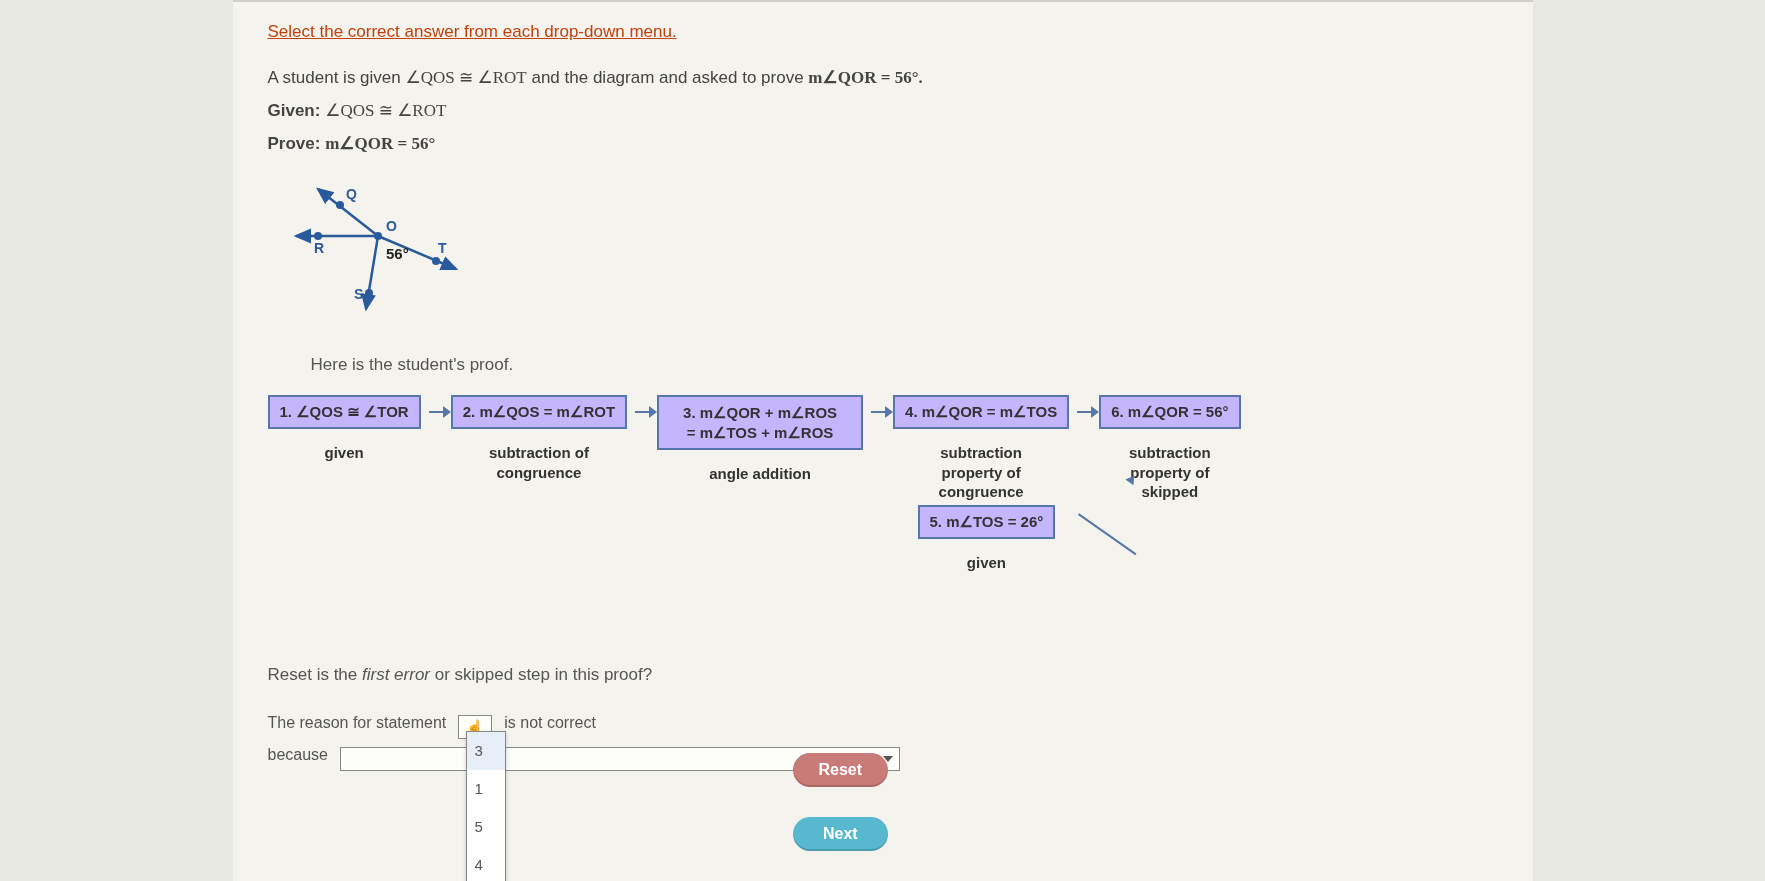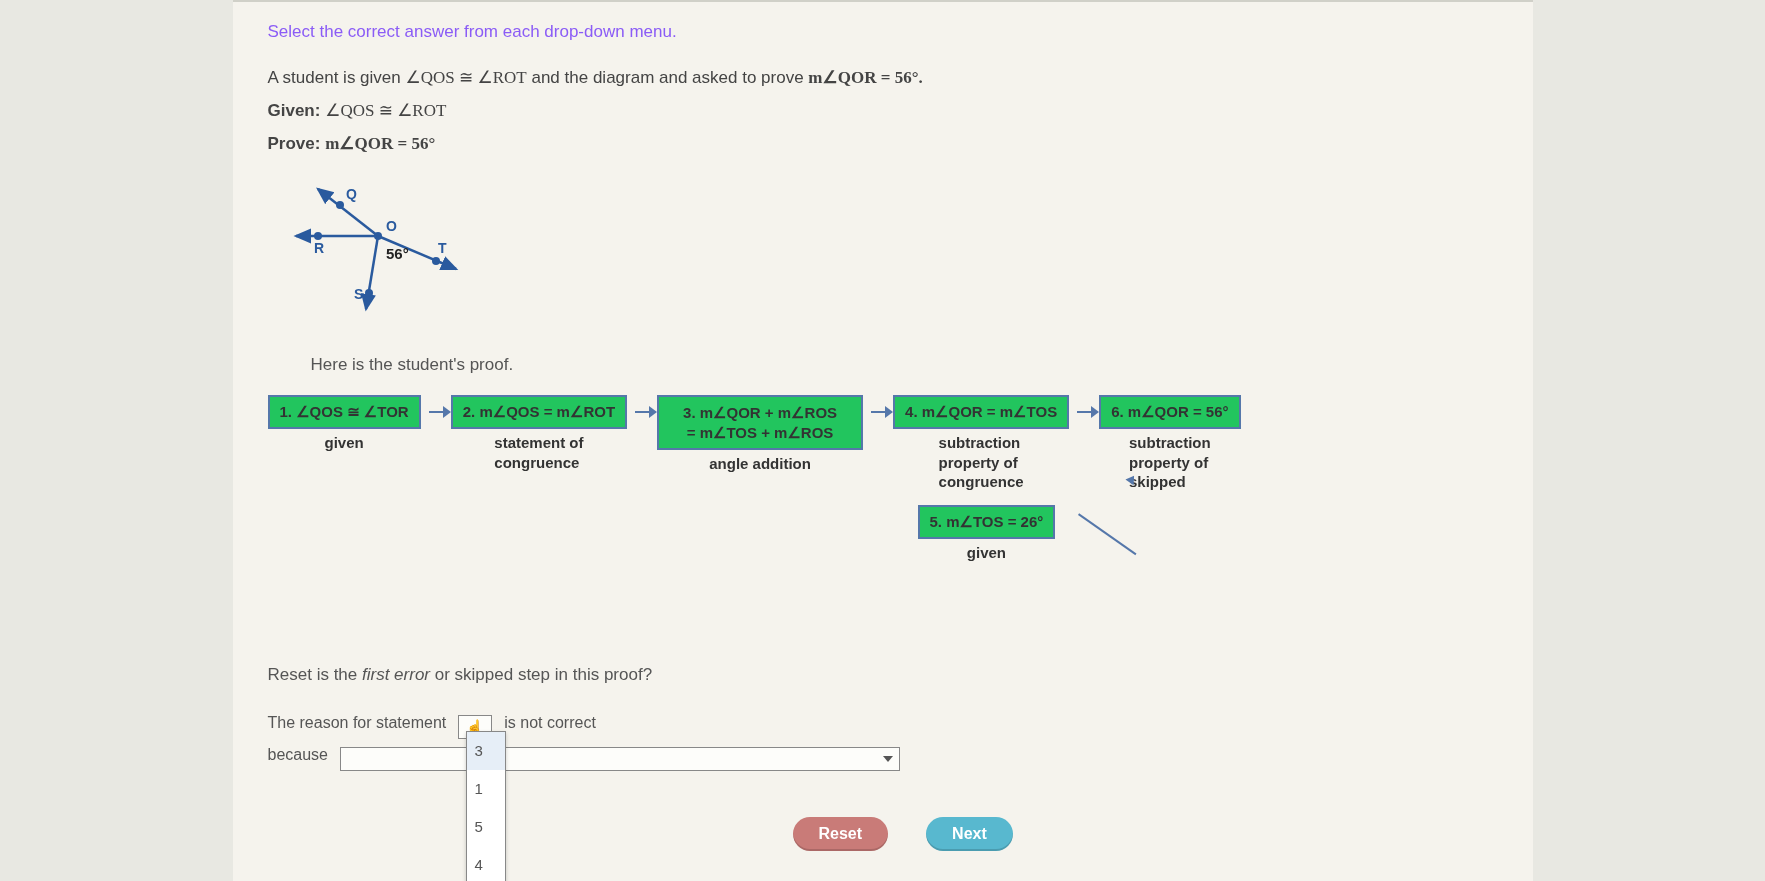--- a/index.html
+++ b/index.html
@@ -14,21 +14,21 @@
   }
   .content {
     background: #f5f3ed;
     margin: 0 auto;
     width: 1300px;
     min-height: 881px;
     padding: 20px 35px;
     position: relative;
     border-top: 2px solid #d0d0c8;
   }
-  .instruction { font-size: 17px; color: #8b5cf6; margin-bottom: 25px; }
+  .instruction { font-size: 17px; color: #c2410c; margin-bottom: 25px; text-decoration: underline; }
   .problem-line { font-size: 17px; color: #444; margin-bottom: 12px; }
   .problem-line b { font-weight: bold; }
   .angle { font-family: 'Times New Roman', serif; }
   .diagram { margin: 15px 0 15px 10px; }
   .proof-intro { font-size: 17px; color: #555; margin: 15px 0 20px 0; padding-left: 43px; }
   .proof-row {
     display: flex;
     align-items: flex-start;
     gap: 0;
     margin-bottom: 10px;
@@ -36,38 +36,39 @@
     position: relative;
   }
   .proof-step {
     display: flex;
     flex-direction: column;
     align-items: center;
     margin-right: 8px;
   }
   .step-box {
     border: 2px solid #5577aa;
-    background: #22c55e;
+    background: #c4b5fd;
     padding: 6px 10px;
     font-size: 15px;
     font-weight: bold;
     color: #333;
     white-space: nowrap;
     min-height: 22px;
     display:flex;
     align-items:center;
     justify-content:center;
     text-align:center;
   }
   .step-box.tall { white-space: normal; width: 206px; line-height:1.3; }
   .step-reason {
     font-size: 15px;
     font-weight: bold;
     color: #333;
-    margin-top: 4px;
+    text-align: center;
+    margin-top: 14px;
     line-height: 1.3;
   }
   .arrow {
     display:inline-block;
     width: 22px;
     height: 34px;
     position: relative;
     flex-shrink:0;
   }
   .arrow::after{
@@ -125,21 +126,21 @@
   .dropdown-open .opt{
     padding:4px 8px; cursor:pointer;
   }
   .dropdown-open .opt.hover{ background:#e6eef7; }
   .hand-cursor{
     display:inline-block; width:18px; text-align:center;
   }
   .buttons{
     position:absolute;
     left:560px; bottom:30px;
-    display:flex; gap:38px;
+    display:flex; gap:30px;flex-direction:column;
   }
   .btn{
     border:none; border-radius:18px;
     padding:8px 26px; font-size:16px; font-weight:bold; color:#fff;
     cursor:pointer;
     box-shadow: inset 0 -2px 0 rgba(0,0,0,.15);
   }
   .btn-reset{ background:#c97b78; }
   .btn-next{ background:#58b8cf; }
   
@@ -209,21 +210,21 @@
 
     <div class="proof-step">
       <div class="step-box">1. ∠QOS ≅ ∠TOR</div>
       <div class="step-reason">given</div>
     </div>
     <span class="arrow"></span>
 
     <div class="proof-step">
       <div class="step-box">2. m∠QOS = m∠ROT</div>
       <div class="step-reason">
-        <span>statement of</span><br>
+        <span>subtraction of</span><br>
         <span>congruence</span>
       </div>
     </div>
     <span class="arrow"></span>
 
     <div class="proof-step">
       <div class="step-box tall">
         <span>
           <span>3. m∠QOR + m∠ROS</span><br>
           <span>= m∠TOS + m∠ROS</span>

